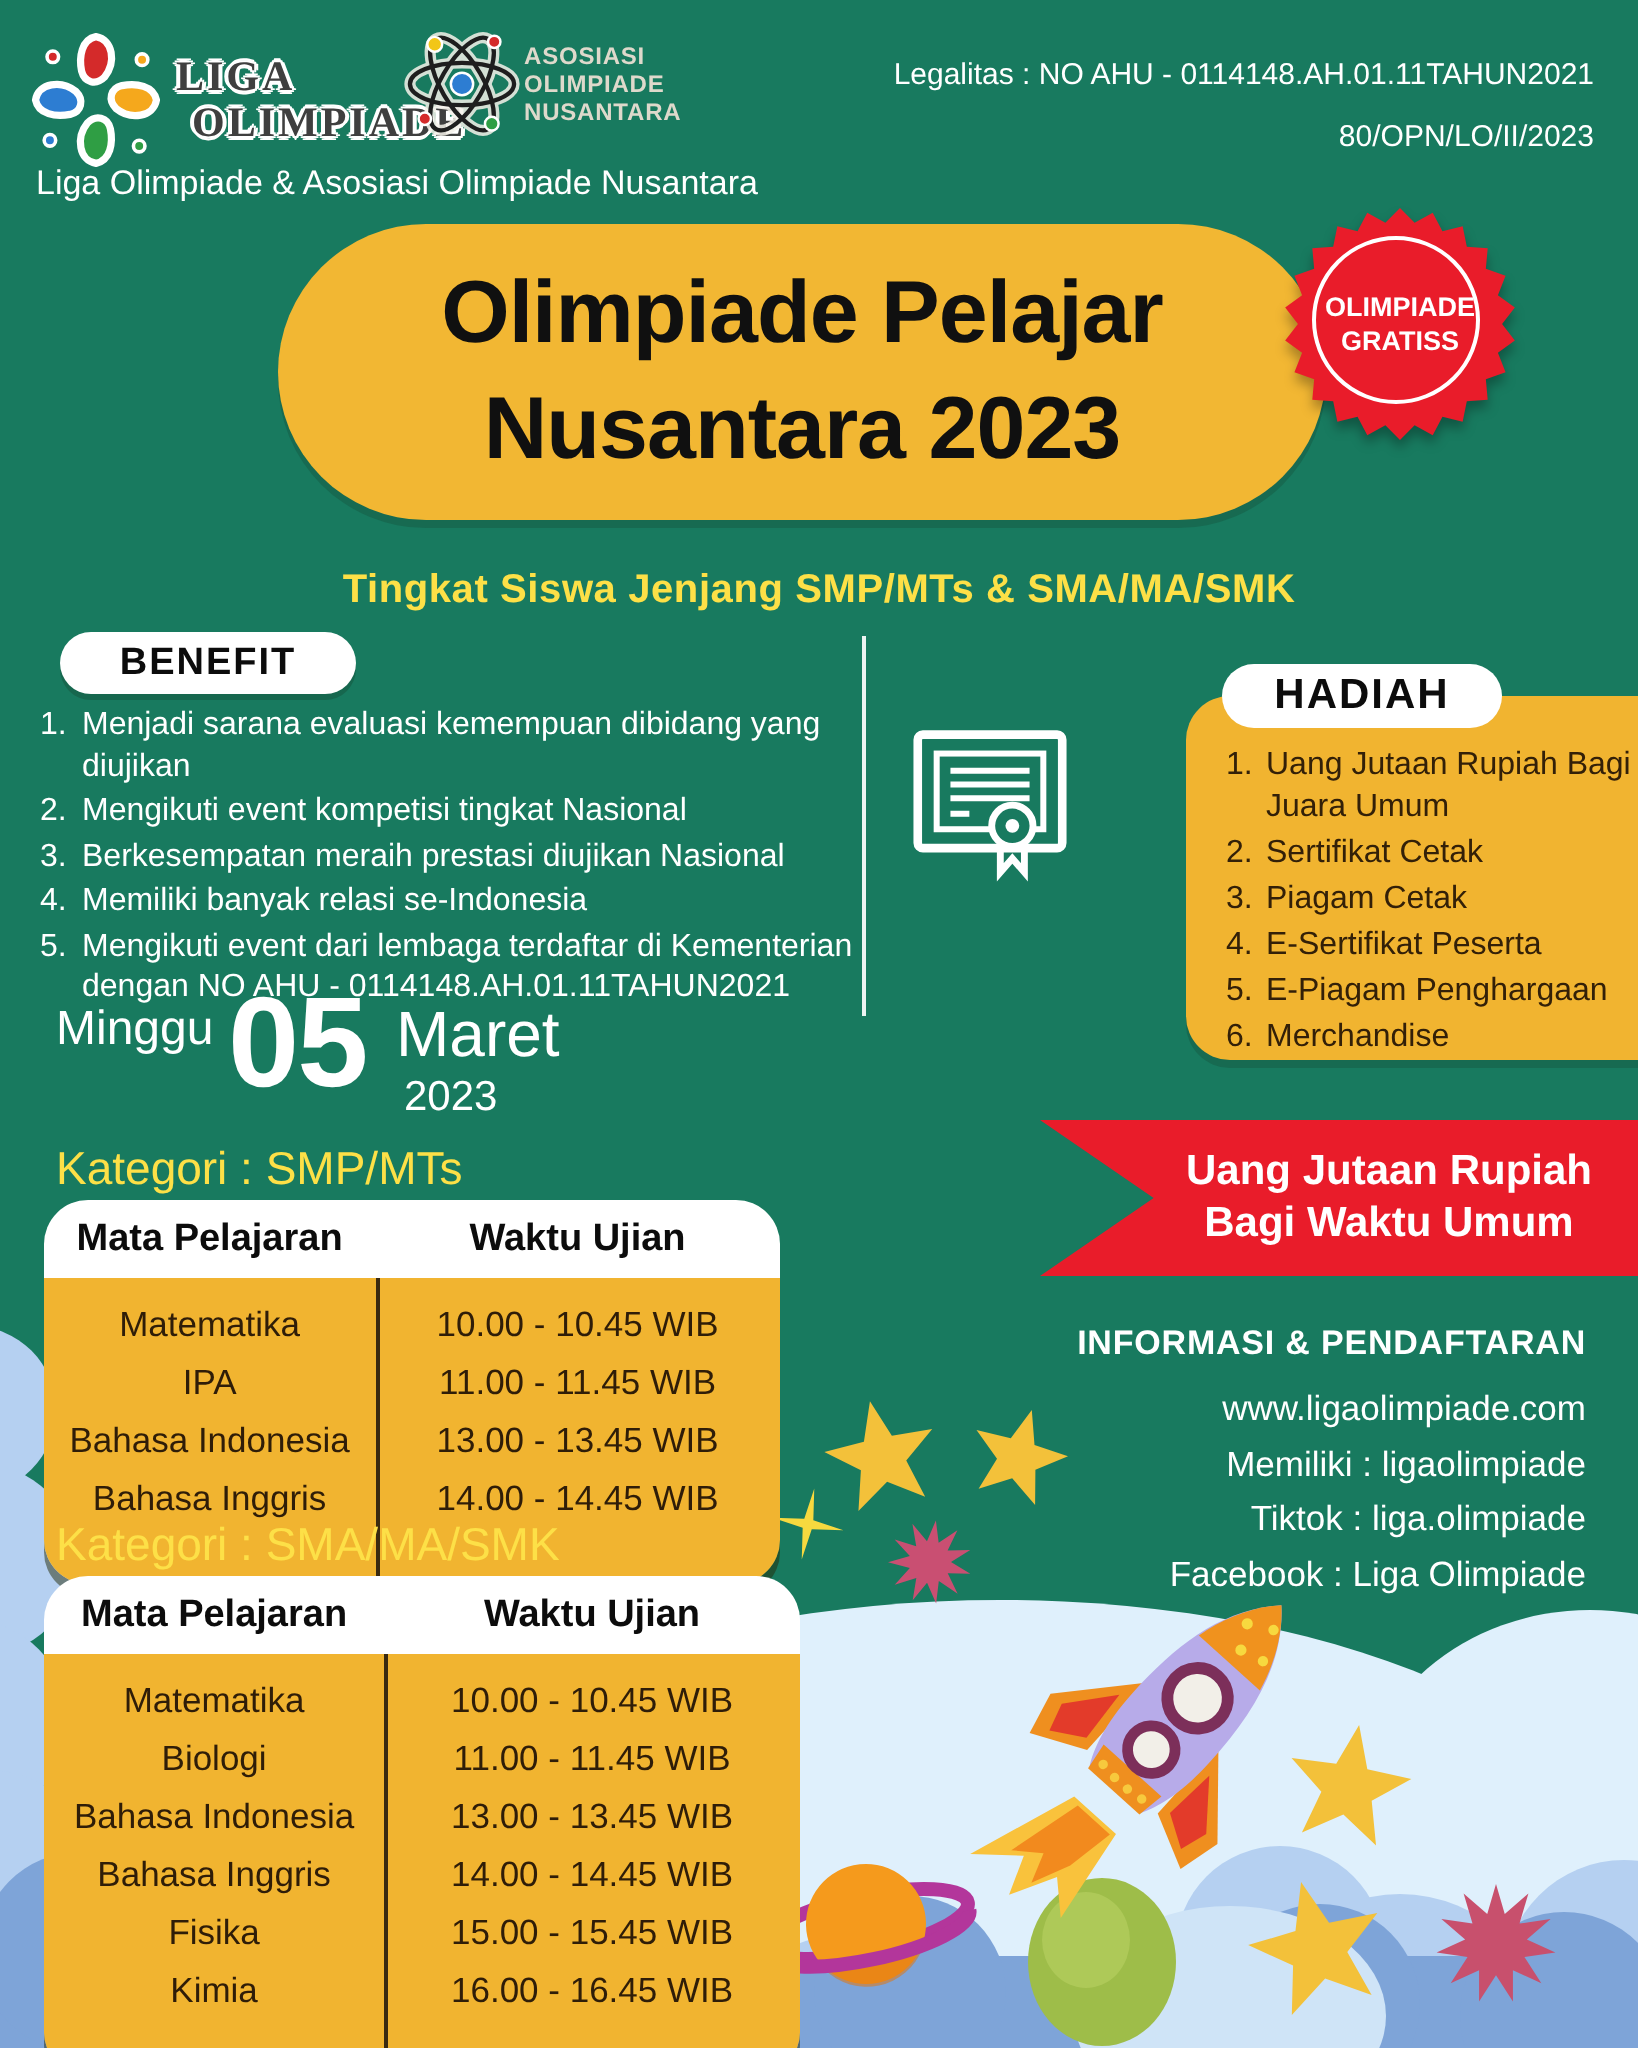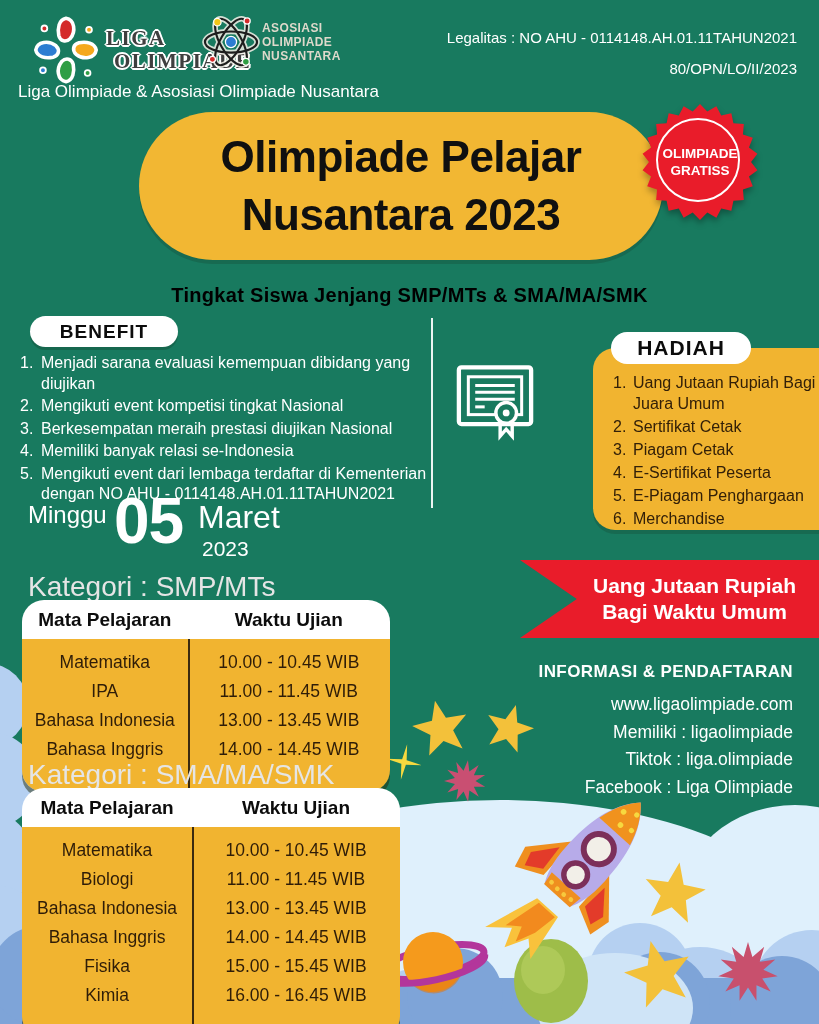--- a/index.html
+++ b/index.html
@@ -5,42 +5,42 @@
   html,body{margin:0;padding:0;background:#333;}
   .poster{
     position:relative;width:819px;height:1024px;overflow:hidden;
     background:#187a5f;font-family:"Liberation Sans",sans-serif;
     -webkit-font-smoothing:antialiased;
   }
   .abs{position:absolute;}
   svg{display:block;overflow:visible;}
 
   
-  .logo-liga{left:30px;top:12px;display:flex;align-items:center;gap:4px;}
+  .logo-liga{left:12px;top:12px;display:flex;align-items:center;gap:4px;}
   .liga-text{font-family:"Liberation Serif",serif;font-weight:bold;font-size:21px;
     line-height:23px;letter-spacing:1.5px;color:#3f3f3f;
     text-shadow:-2px 0 #fff,2px 0 #fff,0 -2px #fff,0 2px #fff,
       -1px -1px #fff,1px 1px #fff,1px -1px #fff,-1px 1px #fff;}
   .liga-text .l2{margin-left:8px;}
   .logo-atom{left:200px;top:10px;display:flex;align-items:center;gap:0;}
   .atom-text{font-size:12px;font-weight:bold;line-height:14px;color:#ded9cb;letter-spacing:.4px;}
   .org-line{left:18px;top:82px;font-size:17px;color:#fff;}
   .legality{right:22px;top:22px;text-align:right;color:#fff;font-size:15px;line-height:31px;}
 
   
   .title-banner{left:139px;top:112px;width:524px;height:148px;background:#f2b733;
     border-radius:80px;display:flex;flex-direction:column;justify-content:center;
     align-items:center;box-shadow:0 4px 0 rgba(20,60,40,.25);}
   .title-banner div{font-size:44px;font-weight:bold;color:#101010;line-height:58px;letter-spacing:-.5px;}
   .badge{left:642px;top:104px;width:116px;height:116px;filter:drop-shadow(0 4px 3px rgba(0,0,0,.3));}
   .badge svg{position:absolute;left:0;top:0;}
   .badge-ring{position:absolute;left:14px;top:14px;width:84px;height:84px;border:2.5px solid #fff;border-radius:50%;box-sizing:border-box;}
   .badge-text{position:absolute;left:0;top:0;width:116px;height:116px;display:flex;flex-direction:column;
     justify-content:center;align-items:center;color:#fff;font-weight:bold;font-size:13.5px;line-height:17px;}
-  .subtitle{left:0;top:284px;width:819px;text-align:center;font-size:20px;font-weight:bold;color:#000000;letter-spacing:.3px;}
+  .subtitle{left:0;top:284px;width:819px;text-align:center;font-size:20px;font-weight:bold;color:#fde047;letter-spacing:.3px;}
 
   
   .benefit-pill{left:30px;top:316px;width:148px;height:31px;background:#fff;border-radius:17px;
     display:flex;align-items:center;justify-content:center;font-size:19px;font-weight:bold;color:#0c0c0c;
     letter-spacing:1px;box-shadow:0 3px 0 rgba(20,60,40,.3);}
   .benefit-list{left:16px;top:353px;width:420px;margin:0;padding:0;list-style:none;counter-reset:bi;}
   .benefit-list li{position:relative;padding-left:25px;font-size:16px;line-height:20.5px;color:#fff;margin-bottom:2px;counter-increment:bi;}
   .benefit-list li::before{content:counter(bi) ".";position:absolute;left:4px;}
   .vdivider{left:431px;top:318px;width:2px;height:190px;background:rgba(255,255,255,.92);}
 
@@ -54,21 +54,21 @@
   .hadiah-list li{position:relative;padding-left:22px;font-size:16px;line-height:21px;color:#332008;margin-bottom:2px;counter-increment:hi;font-weight:500;}
   .hadiah-list li::before{content:counter(hi) ".";position:absolute;left:2px;}
 
   
   .date-day{left:28px;top:501px;font-size:24px;color:#fff;}
   .date-num{left:114px;top:484px;font-size:64px;font-weight:bold;color:#fff;letter-spacing:-1px;}
   .date-month{left:198px;top:499px;font-size:32px;color:#fff;}
   .date-year{left:202px;top:537px;font-size:21px;color:#fff;}
 
   
-  .cat-label{font-size:28px;color:#e5e5e5;}
+  .cat-label{font-size:23px;color:#fde047;}
   .cat1-label{left:28px;top:571px;}
   .cat2-label{left:28px;top:759px;}
   .sched-table{border-radius:22px;overflow:hidden;box-shadow:0 6px 0 rgba(35,42,8,.5);}
   .sched-table .thead{display:flex;background:#fff;height:39px;align-items:center;font-size:19px;font-weight:bold;color:#0c0c0c;}
   .sched-table .c1{width:45%;text-align:center;}
   .sched-table .c2{width:55%;text-align:center;}
   .sched-table .tbody{position:relative;background:#f1b430;padding:9px 0 28px;}
   .sched-table .colline{position:absolute;left:45%;top:0;bottom:0;width:2px;background:#3a2a10;}
   .sched-table .trow{display:flex;font-size:17.5px;line-height:29px;color:#2f1d08;}
   .table1{left:22px;top:600px;width:368px;}

